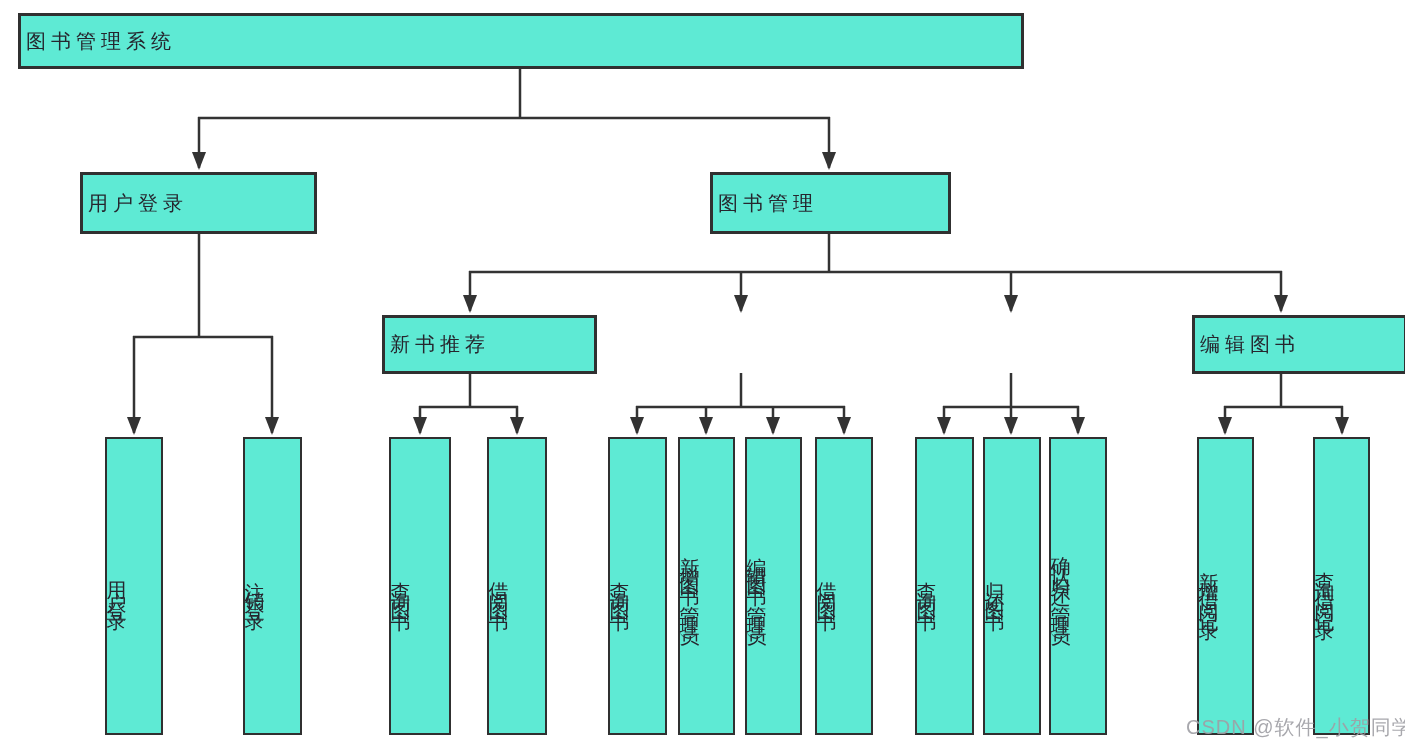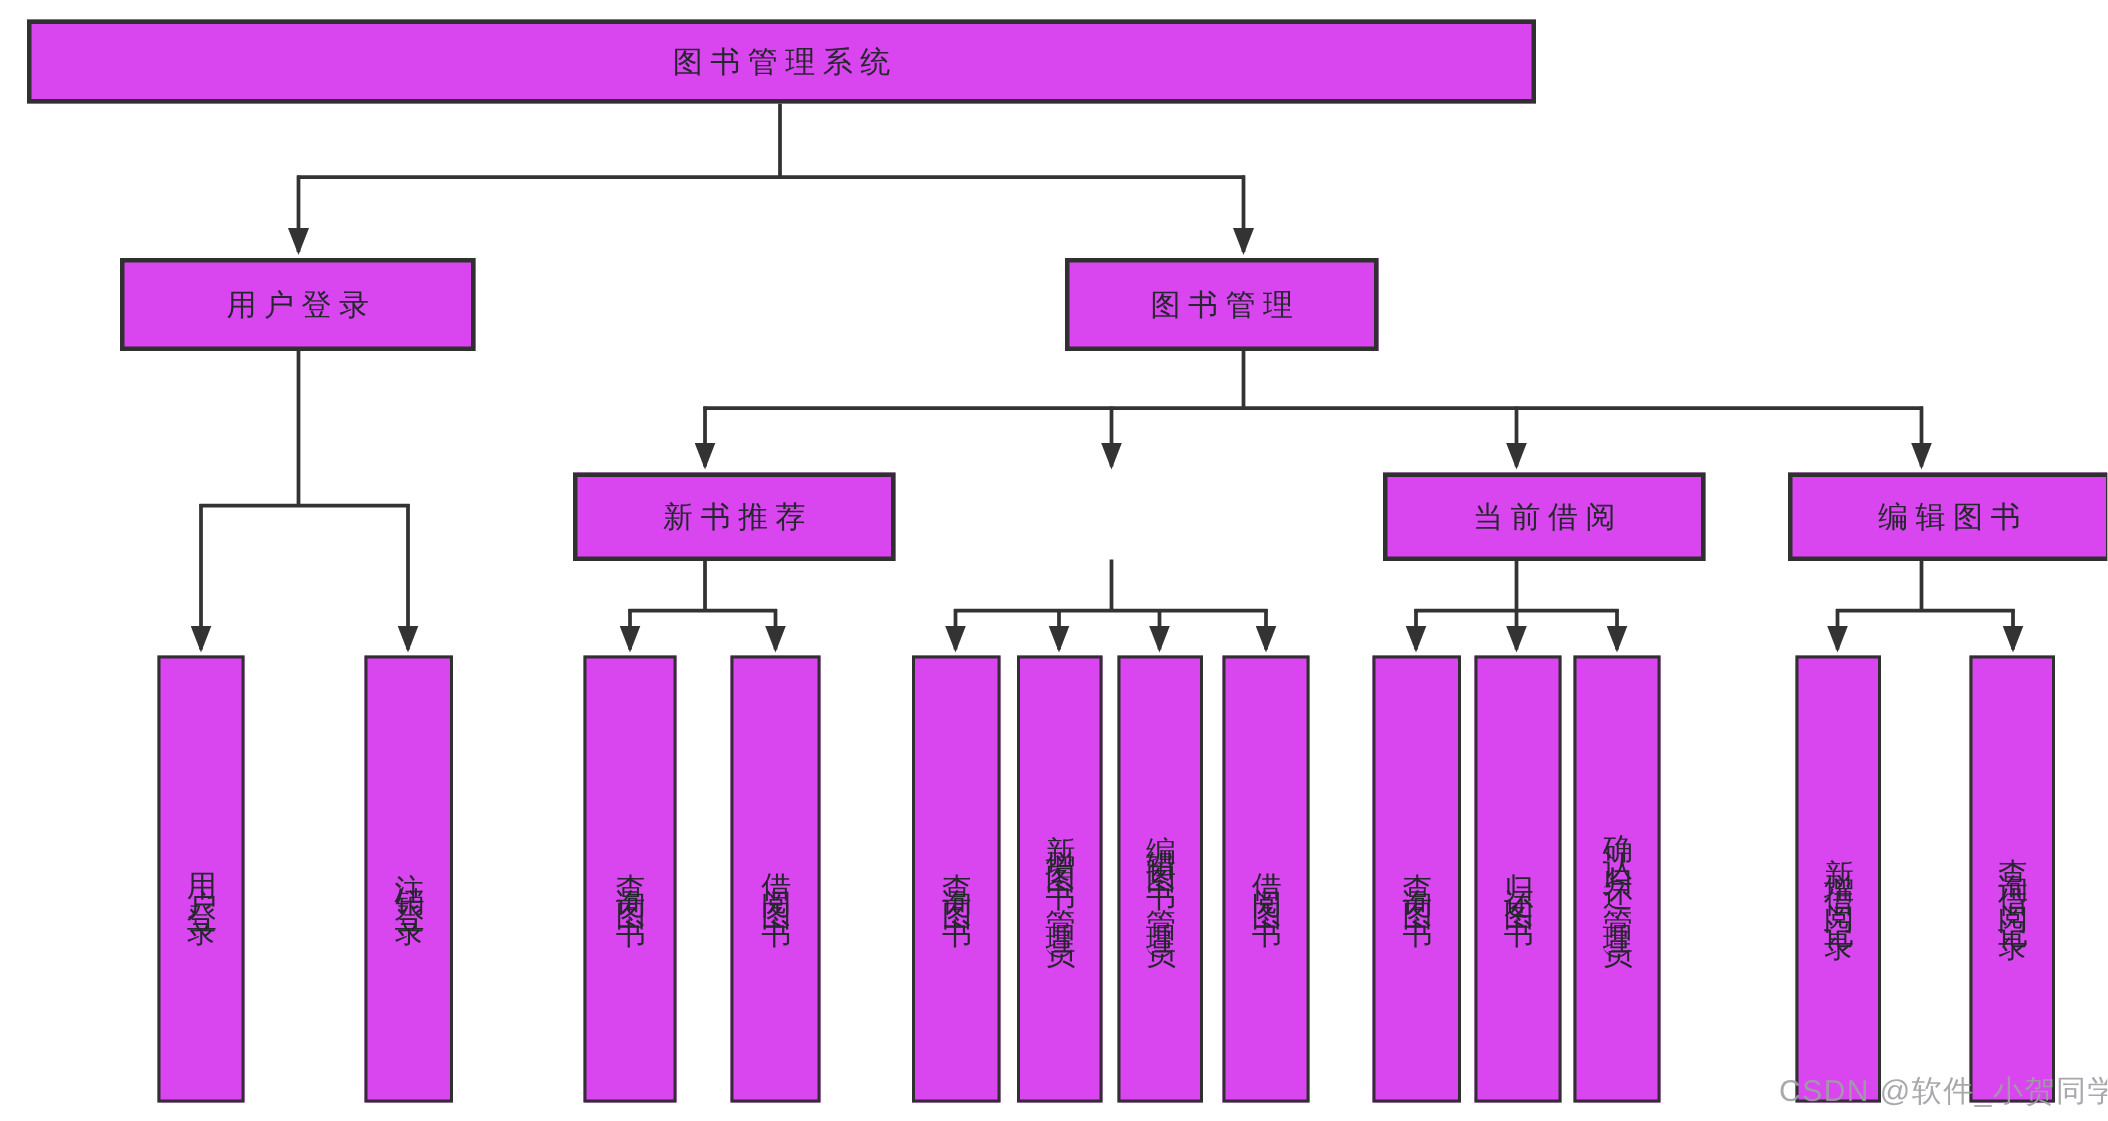--- a/index.html
+++ b/index.html
@@ -8,37 +8,37 @@
     width:1405px;height:747px;
     background:#ffffff;
     font-family:"Liberation Sans","DejaVu Sans",sans-serif;
     color:#26262e;
     overflow:hidden;
   }
   #connectors{position:absolute;left:0;top:0;width:1405px;height:747px;}
   .node{
     position:absolute;
     box-sizing:border-box;
-    background:#d946ef;
-    display:flex;align-items:center;justify-content:center;
+    background:#5eead4;
+    display:flex;align-items:center;justify-content:flex-start;
     color:#26262e;
   }
   .hnode{border:3px solid #303030;font-size:20px;letter-spacing:5px;text-indent:5px;white-space:nowrap;}
   .vnode{border:2.5px solid #303030;font-size:20px;}
   .vnode .vtext{
     writing-mode:vertical-rl;
     text-orientation:mixed;
     letter-spacing:10px;
     line-height:1;
     white-space:nowrap;
   }
   
   #root-box   {left:18px;  top:13px;  width:1006px;height:56px;}
   #user-login {left:80px;  top:172px; width:237px; height:62px;}
-  #book-mgmt  {left:710px; top:172px; width:209px; height:62px;}
+  #book-mgmt  {left:710px; top:172px; width:241px; height:62px;}
   .l3{top:315px;height:59px;width:215px;margin-left:19px;}
   #new-book-rec   {left:363px;}
   #book-borrowing {left:633px;}
   #current-borrow {left:903px;}
   #borrow-records {left:1173px;}
   .l4{top:437px;height:298px;}
   #leaf-u1{left:105px; width:58px;}
   #leaf-u2{left:243px; width:59px;}
   #leaf-n1{left:389px; width:62px;}
   #leaf-n2{left:487px; width:60px;}
@@ -119,23 +119,20 @@
   <div class="node hnode" id="user-login">
     <span>用户登录</span>
   </div>
   <div class="node hnode" id="book-mgmt">
     <span>图书管理</span>
   </div>
 
   <div class="node hnode l3" id="new-book-rec">
     <span>新书推荐</span>
   </div>
-  <div class="node hnode l3" id="current-borrow">
-    <span>当前借阅</span>
-  </div>
   <div class="node hnode l3" id="borrow-records">
     <span>编辑图书</span>
   </div>
 
   <div class="node vnode l4" id="leaf-u1">
     <span class="vtext">用户登录</span>
   </div>
   <div class="node vnode l4" id="leaf-u2">
     <span class="vtext">注销登录</span>
   </div>

